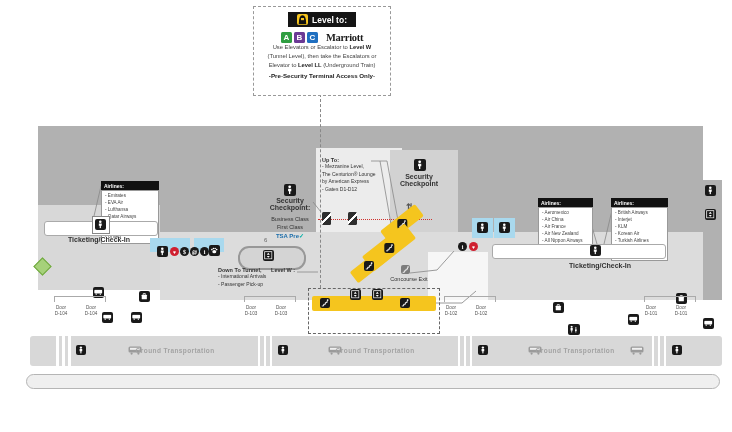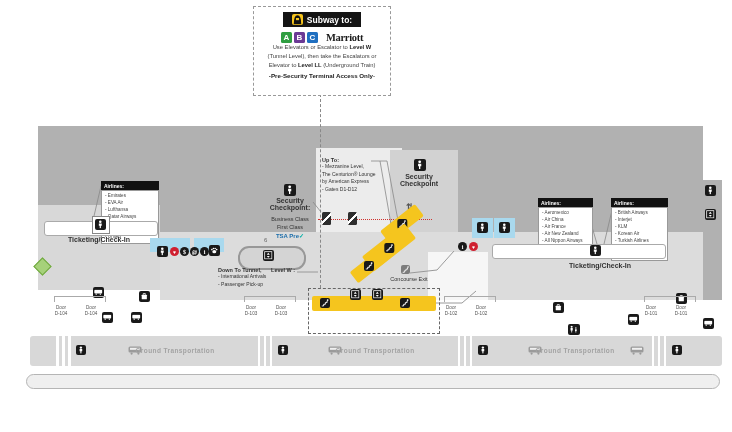--- a/index.html
+++ b/index.html
@@ -132,21 +132,21 @@
   </svg>
 
   <div class="dashv" style="left:320px;top:94px;height:194px"></div>
   <div class="dashrect" style="left:308px;top:288px;width:130px;height:44px"></div>
 
   <div id="callout">
     <div id="subwaybar">
       <svg width="11" height="11" viewBox="0 0 10 10" style="background:#f7c51e;border-radius:2px">
           <use href="#i-train" xlink:href="#i-train"></use>
         </svg>
-      <span class="t">Subway to:</span>
+      <span class="t">Level to:</span>
     </div>
     <div id="abcrow">
       <span class="lbox la">A</span>
       <span class="lbox lb">B</span>
       <span class="lbox lc">C</span>
       <span id="marriott">Marriott</span>
     </div>
     <div class="iline">
       <span>Use Elevators or Escalator to</span>
       <span class="b">Level W</span><br>

